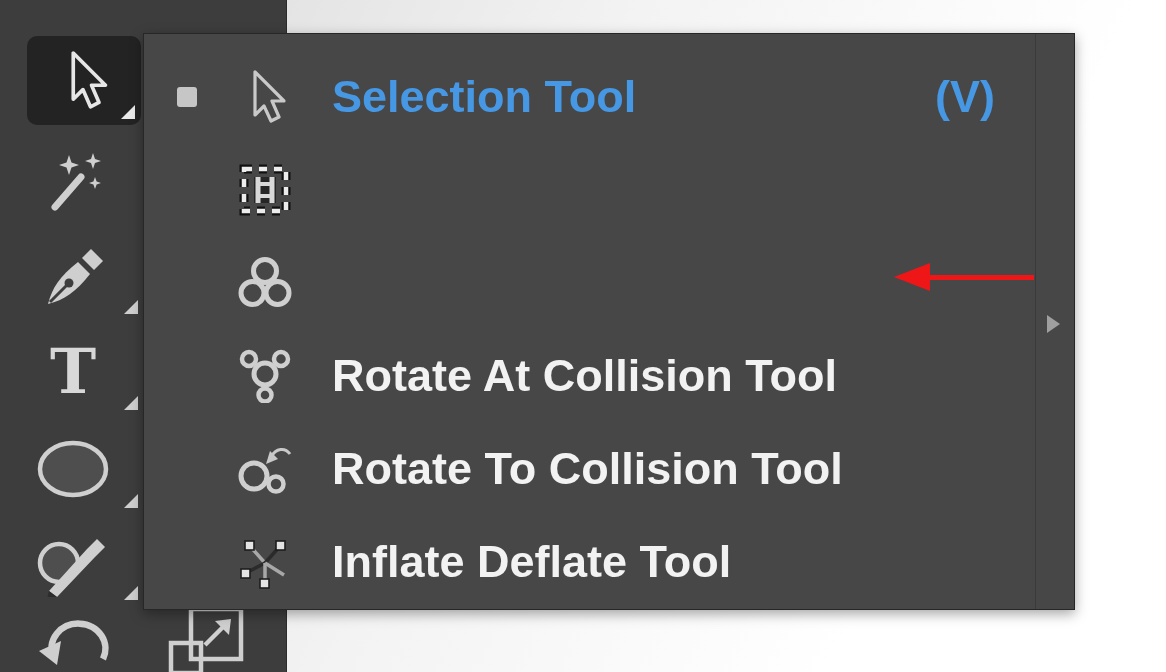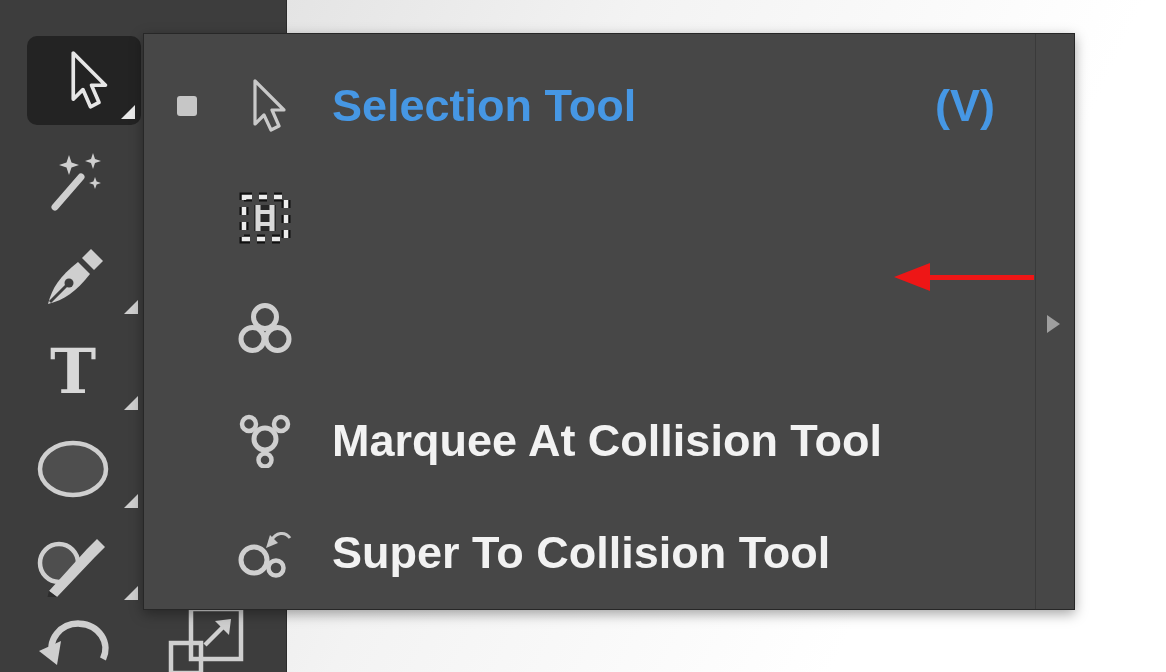--- a/index.html
+++ b/index.html
@@ -202,36 +202,53 @@
     <div class="menu-row">
       <span class="slot-indicator"></span>
       <span class="menu-icon">
         <svg width="54" height="54" viewBox="0 0 54 54">
           <circle cx="27" cy="25" r="11" fill="#474747" stroke="#cfcfcf" stroke-width="5"></circle>
           <circle cx="11" cy="10" r="7" fill="#474747" stroke="#cfcfcf" stroke-width="4.5"></circle>
           <circle cx="43" cy="10" r="7" fill="#474747" stroke="#cfcfcf" stroke-width="4.5"></circle>
           <circle cx="27" cy="46" r="6.5" fill="#474747" stroke="#cfcfcf" stroke-width="4.5"></circle>
         </svg>
       </span>
-      <span class="menu-label">Marquee At Collision Tool</span>
+      <span class="menu-label">Rotate At Collision Tool</span>
     </div>
 
     <div class="menu-row">
       <span class="slot-indicator"></span>
       <span class="menu-icon">
         <svg width="54" height="54" viewBox="0 0 54 54">
           <circle cx="16" cy="34" r="13" fill="#474747" stroke="#cfcfcf" stroke-width="5"></circle>
           <circle cx="38" cy="42" r="7.5" fill="#474747" stroke="#cfcfcf" stroke-width="4.5"></circle>
           <path d="M52,12 C47,5 38,6 33,15" fill="none" stroke="#c9c9c9" stroke-width="3"></path>
           <polygon points="28,22 32,9 40,17" fill="#c9c9c9"></polygon>
         </svg>
       </span>
-      <span class="menu-label">Super To Collision Tool</span>
-    </div>
-
+      <span class="menu-label">Rotate To Collision Tool</span>
+    </div>
+
+    <div class="menu-row">
+      <span class="slot-indicator"></span>
+      <span class="menu-icon">
+        <svg width="54" height="54" viewBox="0 0 54 54">
+          <line x1="27" y1="28" x2="11" y2="10" stroke="#a8a8a8" stroke-width="3.5"></line>
+          <line x1="27" y1="28" x2="43" y2="10" stroke="#2b2b2b" stroke-width="3.5"></line>
+          <line x1="27" y1="28" x2="8" y2="38" stroke="#2b2b2b" stroke-width="3.5"></line>
+          <line x1="27" y1="28" x2="27" y2="49" stroke="#a8a8a8" stroke-width="3.5"></line>
+          <line x1="27" y1="28" x2="46" y2="40" stroke="#a8a8a8" stroke-width="3.5"></line>
+          <rect x="7" y="6" width="9" height="9" fill="#e4e4e4" stroke="#1d1d1d" stroke-width="1.6"></rect>
+          <rect x="38" y="6" width="9" height="9" fill="#e4e4e4" stroke="#1d1d1d" stroke-width="1.6"></rect>
+          <rect x="3" y="34" width="9" height="9" fill="#e4e4e4" stroke="#1d1d1d" stroke-width="1.6"></rect>
+          <rect x="22" y="44" width="9" height="9" fill="#e4e4e4" stroke="#1d1d1d" stroke-width="1.6"></rect>
+        </svg>
+      </span>
+      <span class="menu-label">Inflate Deflate Tool</span>
+    </div>
 
   </div>
 
   <div class="tear-strip">
     <span class="tear-arrow"></span>
   </div>
 
   <div class="annotation-arrow">
     <span class="head"></span>
     <span class="tail"></span>

